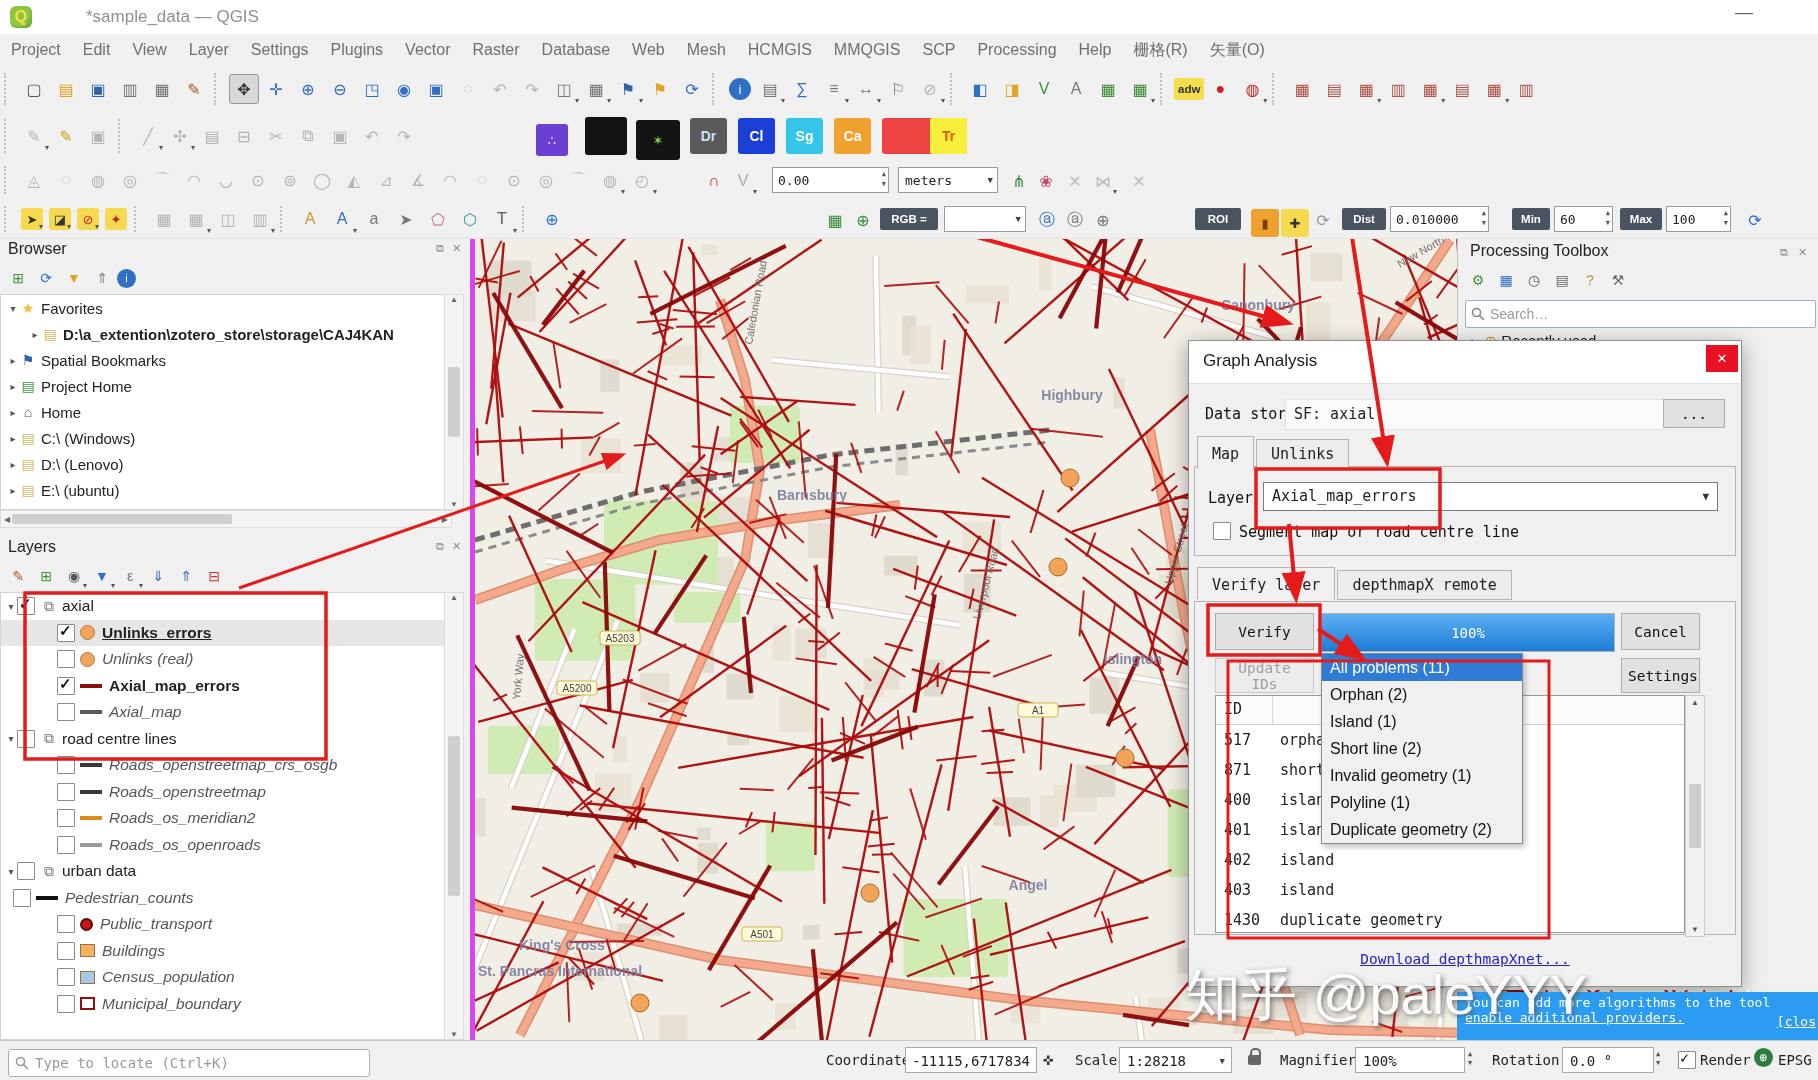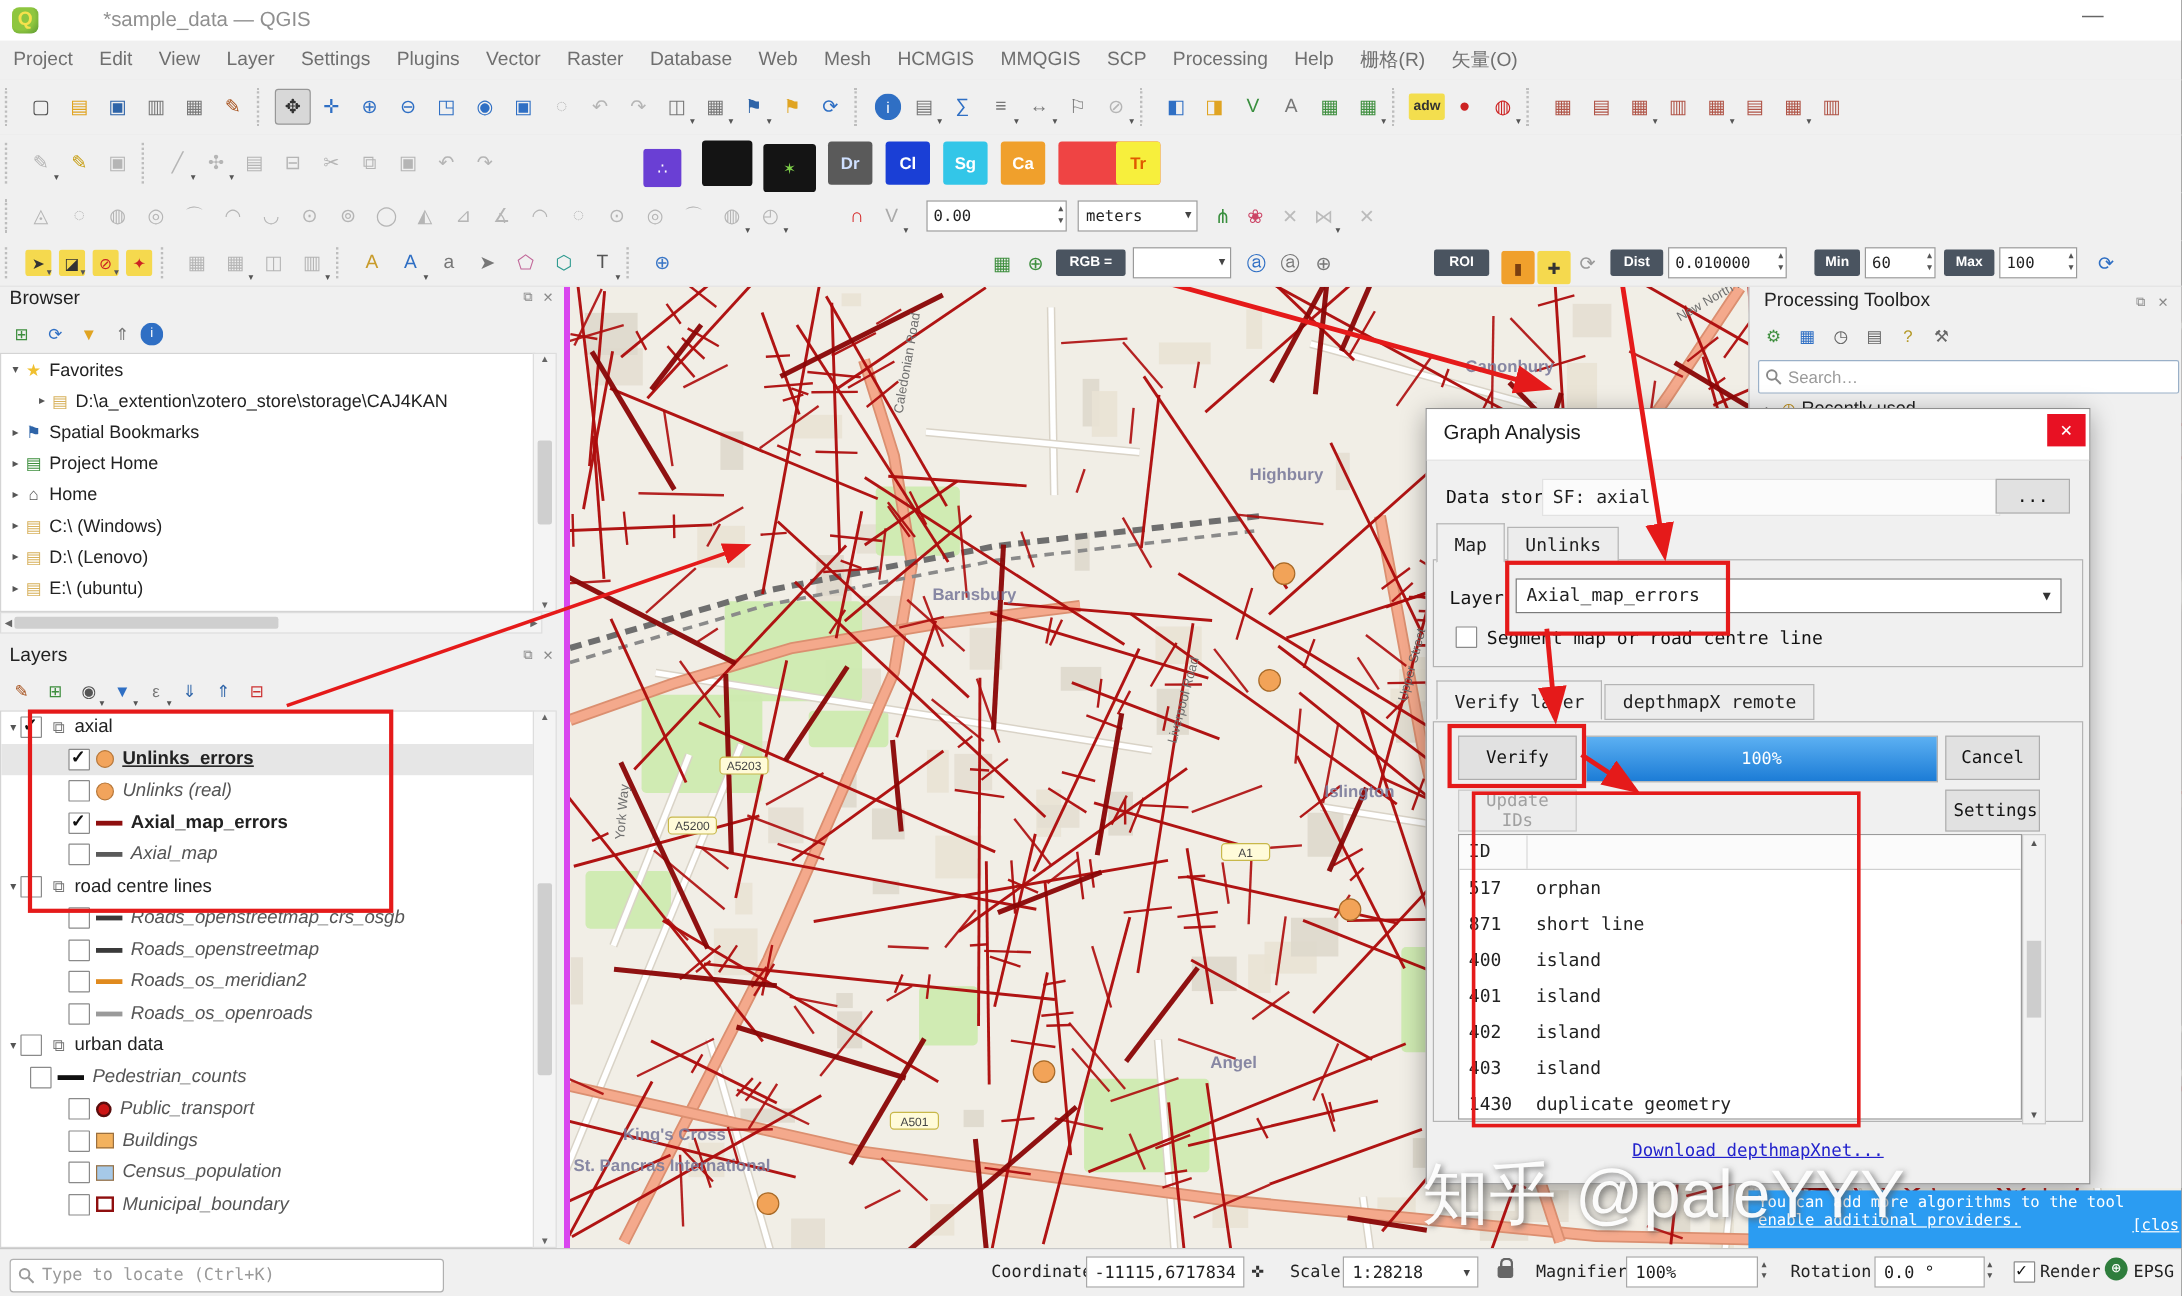--- a/index.html
+++ b/index.html
@@ -1079,21 +1079,21 @@
         </div>
       <div class="ptree" id="brTree" style="top:56px;height:214px">
           <div class="trow" style="padding-left: 6px;">
             <span class="texp">▾</span>
             <span class="ticon" style="color: rgb(240, 192, 48);">★</span>
             <span style="white-space: nowrap;">Favorites</span>
           </div>
           <div class="trow" style="padding-left: 28px;">
             <span class="texp">▸</span>
             <span class="ticon" style="color: rgb(216, 178, 94);">▤</span>
-            <span style="white-space: nowrap;">D:\a_extention\zotero_store\storage\CAJ4KAN</span>
+            <span style="white-space: nowrap; font-weight: bold;">D:\a_extention\zotero_store\storage\CAJ4KAN</span>
           </div>
           <div class="trow" style="padding-left: 6px;">
             <span class="texp">▸</span>
             <span class="ticon" style="color: rgb(46, 100, 168);">⚑</span>
             <span style="white-space: nowrap;">Spatial Bookmarks</span>
           </div>
           <div class="trow" style="padding-left: 6px;">
             <span class="texp">▸</span>
             <span class="ticon" style="color: rgb(63, 143, 63);">▤</span>
             <span style="white-space: nowrap;">Project Home</span>
@@ -1204,21 +1204,21 @@
             <span class="cbx"></span>
             <span class="sw sw-line" style="background: rgb(154, 154, 154);"></span>
             <span class="lyr-label" style="font-style: italic; color: rgb(85, 85, 85);">Roads_os_openroads</span>
           </div>
           <div class="trow" style="height: 26.5px; padding-left: 4px;">
             <span class="texp">▾</span>
             <span class="cbx"></span>
             <span class="ticon" style="color: rgb(119, 119, 119);">⧉</span>
             <span class="lyr-label">urban data</span>
           </div>
-          <div class="trow" style="height: 26.5px;  margin-left: 12px;">
+          <div class="trow" style="height: 26.5px; ">
             <span class="texp"></span>
             <span class="cbx"></span>
             <span class="sw sw-line" style="background: rgb(16, 16, 16);"></span>
             <span class="lyr-label" style="font-style: italic; color: rgb(85, 85, 85);">Pedestrian_counts</span>
           </div>
           <div class="trow" style="height: 26.5px; padding-left: 44px;">
             <span class="texp"></span>
             <span class="cbx"></span>
             <span class="sw sw-cdot" style="background: rgb(204, 20, 20);"></span>
             <span class="lyr-label" style="font-style: italic; color: rgb(85, 85, 85);">Public_transport</span>
@@ -1340,20 +1340,29 @@
             <span class="c1">1430</span>
             <span class="c2">duplicate geometry</span>
           </div>
         </div>
     </div>
     <div class="vscroll" style="left:496px;top:354px;height:236px">
       <span>▲</span>
         <i></i>
         <span>▼</span>
     </div>
+    <div class="pdrop" id="pdrop" style="left:132px;top:312px;width:200px">
+        <div class="pd-item sel">All problems (11)</div>
+        <div class="pd-item">Orphan (2)</div>
+        <div class="pd-item">Island (1)</div>
+        <div class="pd-item">Short line (2)</div>
+        <div class="pd-item">Invalid geometry (1)</div>
+        <div class="pd-item">Polyline (1)</div>
+        <div class="pd-item">Duplicate geometry (2)</div>
+      </div>
     <a class="dlink m">Download depthmapXnet...</a>
   </div>
 
   <div class="tooltipbox">
     <div>You can add more algorithms to the tool</div>
     <div class="l2">enable additional providers.</div>
     <div class="cl">[clos</div>
   </div>
 
   <svg class="annot" width="1818" height="1080">

